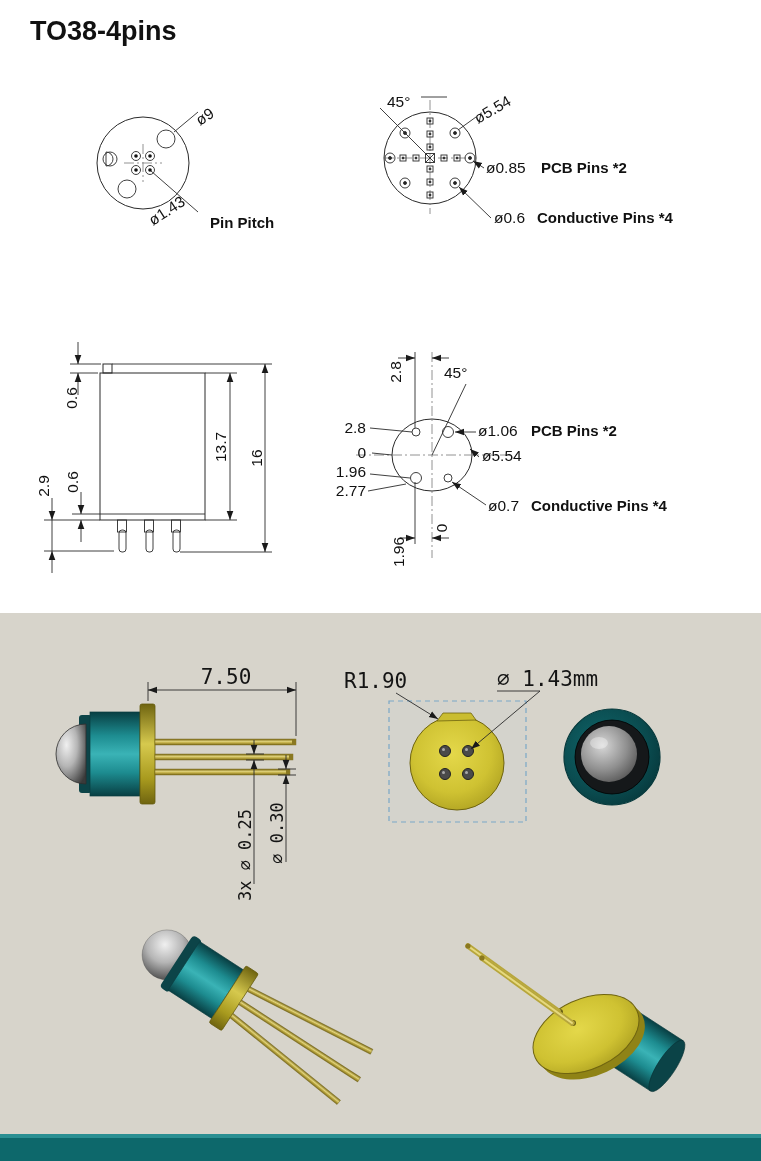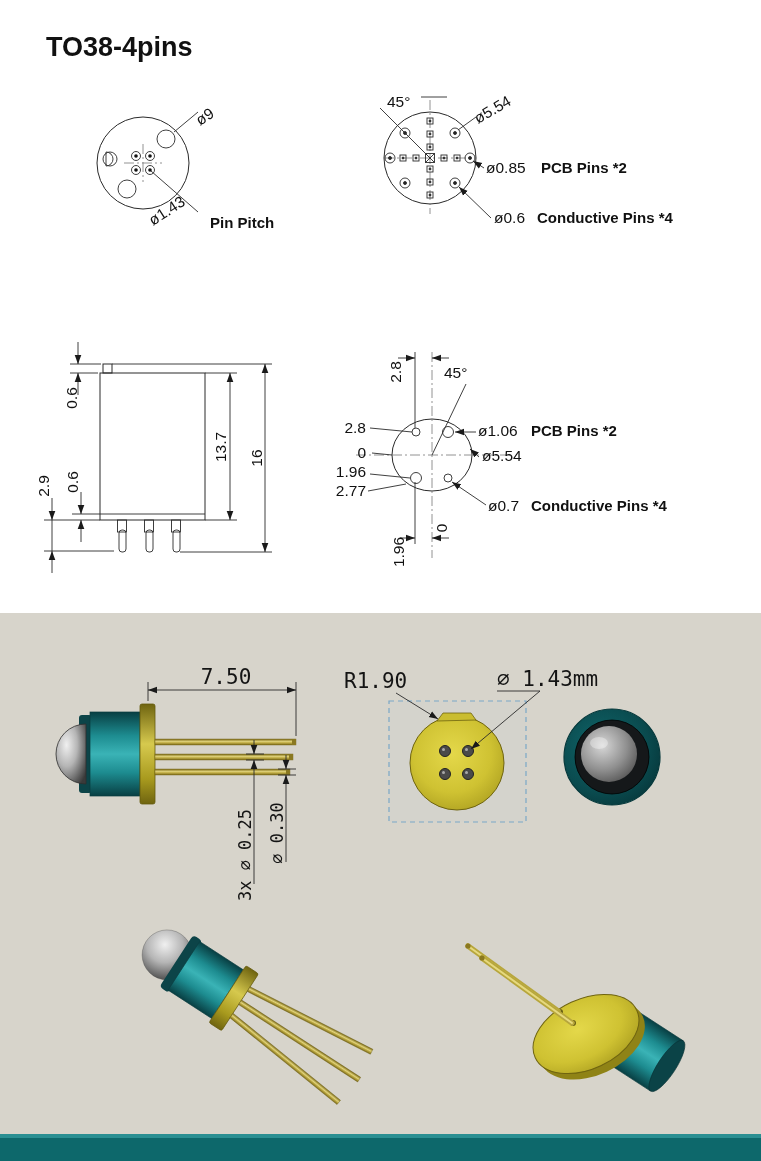--- a/index.html
+++ b/index.html
@@ -1,18 +1,18 @@
 <!DOCTYPE html>
 <html><head>
 <meta charset="utf-8">
 <style>
   html,body{margin:0;padding:0;background:#ffffff;}
   .page{position:relative;width:761px;height:1161px;background:#ffffff;overflow:hidden;
         font-family:"Liberation Sans",sans-serif;}
-  .title{position:absolute;left:30px;top:16px;font-size:27px;font-weight:700;color:#111;margin:16px;}
+  .title{position:absolute;left:30px;top:16px;font-size:27px;font-weight:700;color:#111;margin:0;}
   svg{position:absolute;left:0;}
   #drawing-svg{top:0;}
   #render-svg{top:613px;}
   text{fill:#111;}
   .dim{font-size:15.5px;font-family:"Liberation Sans",sans-serif;}
   .blbl{font-size:15px;font-weight:700;font-family:"Liberation Sans",sans-serif;}
   .cad{font-family:"DejaVu Sans Mono",monospace;font-size:21px;fill:#141414;}
   .cadv{font-family:"DejaVu Sans Mono",monospace;font-size:17px;fill:#141414;}
   .ln{stroke:#2a2a2a;stroke-width:1;fill:none;}
   .thin{stroke:#2a2a2a;stroke-width:0.9;fill:none;}

